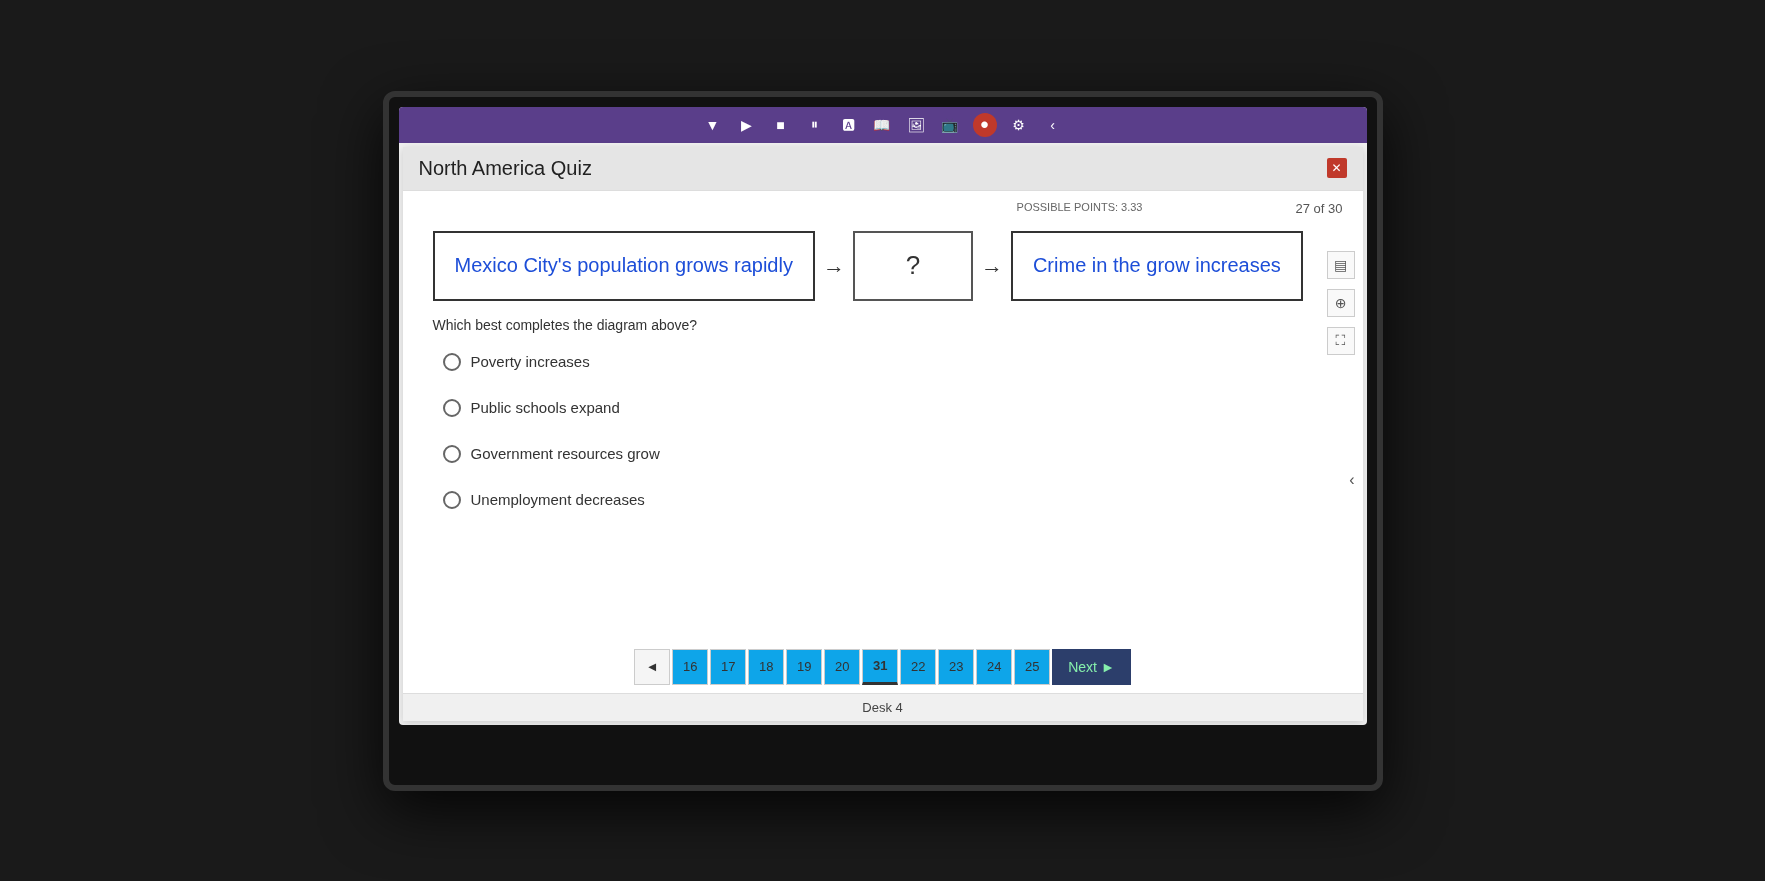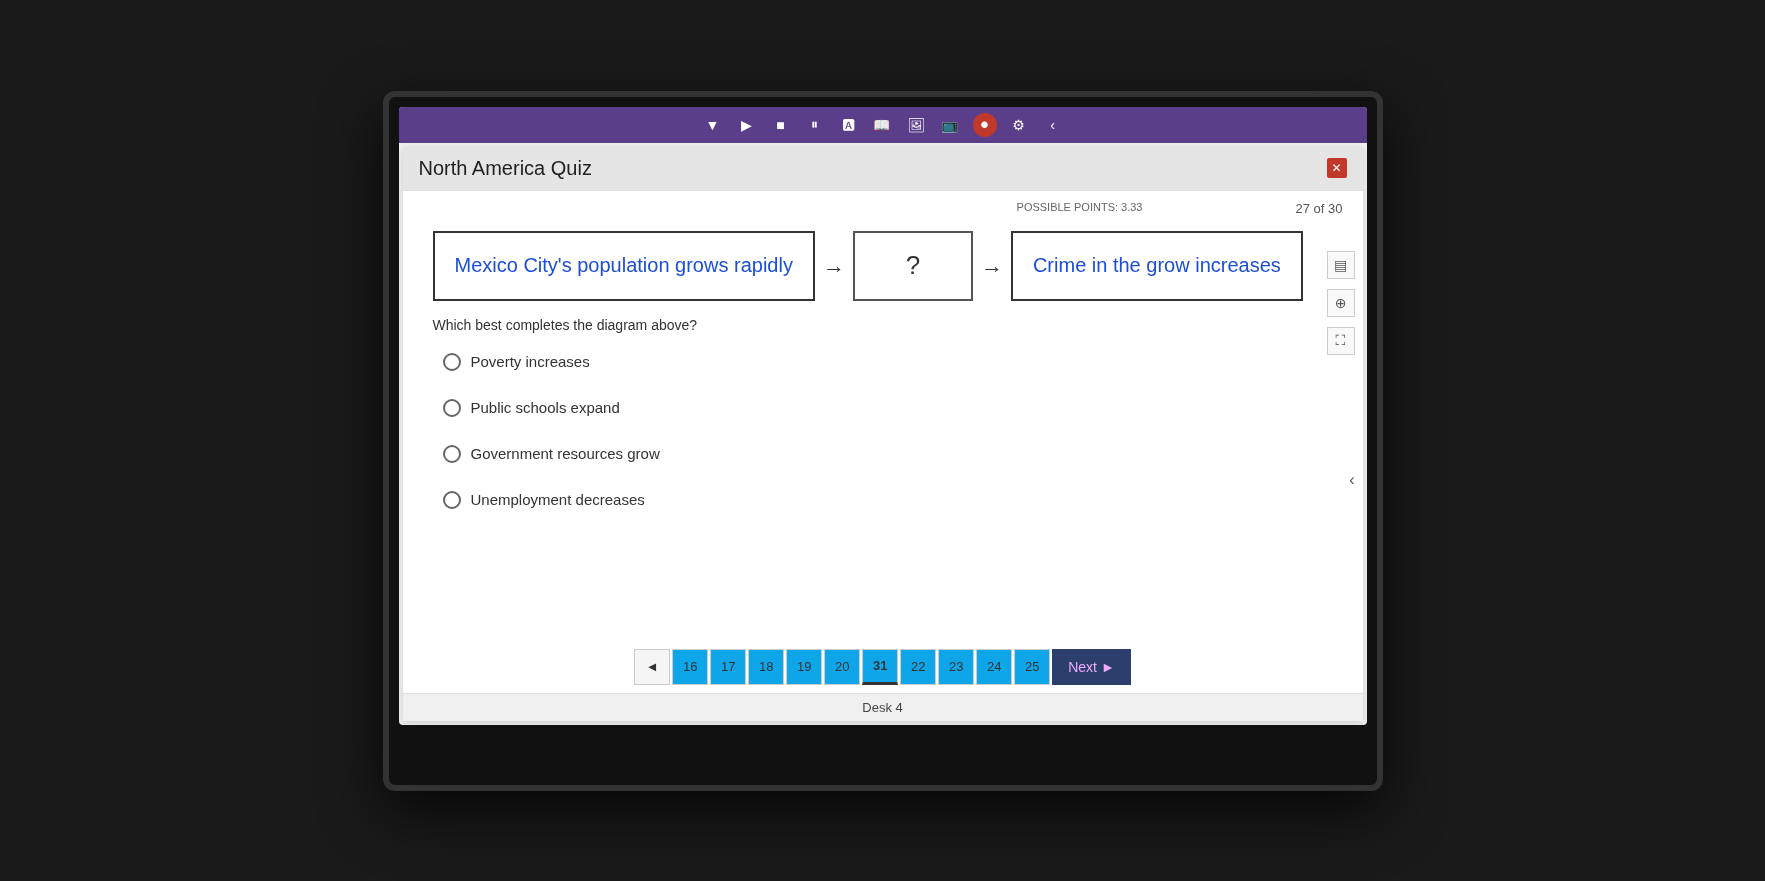--- a/index.html
+++ b/index.html
@@ -230,21 +230,21 @@
       border-bottom: 3px solid #333;
       font-weight: bold;
     }
 
     .page-btn.nav-arrow {
       background: #f5f5f5;
     }
 
     .next-btn {
       background: #2c3e6b;
-      color: #f0abfc;
+      color: #86efac;
       border: none;
       padding: 8px 16px;
       cursor: pointer;
       font-size: 14px;
       display: flex;
       align-items: center;
       gap: 6px;
       height: 36px;
     }
 

